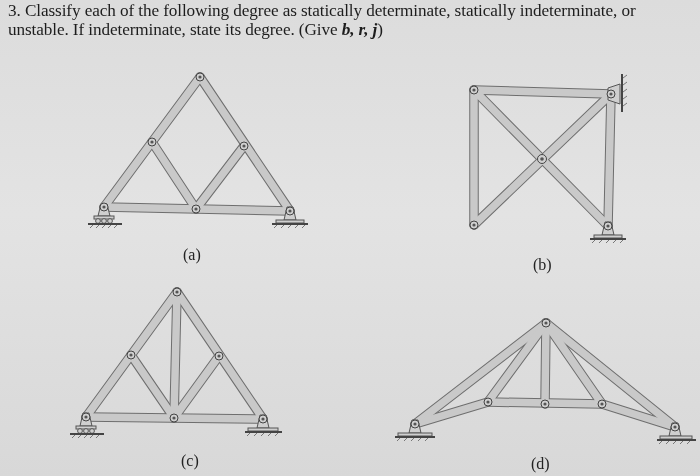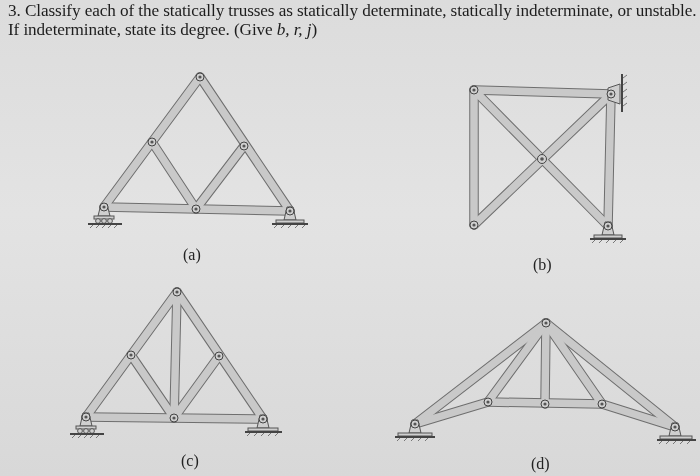--- a/index.html
+++ b/index.html
@@ -7,39 +7,39 @@
     width:700px; height:476px; overflow:hidden;
     background: linear-gradient(180deg, #dcdcdc 0%, #e3e3e3 45%, #d8d8d8 100%);
     font-family: "Liberation Serif", "DejaVu Serif", serif;
     color:#1d1d1d;
     position:relative;
   }
   .question {
     position:absolute; left:8px; top:1px; width:690px;
     font-size:17.2px; line-height:19px; letter-spacing:-0.1px;
   }
-  .question i { font-style:italic; }
+  .question i { font-style:italic;font-weight:bold; }
   .label {
     position:absolute; font-size:16px; color:#222;
   }
   svg.diagram { position:absolute; left:0; top:0; }
   .member { stroke:#6e6e6e; stroke-width:9.5; stroke-linecap:round; }
   .member-fill { stroke:#c9c9c9; stroke-width:7.5; stroke-linecap:round; }
   .pin { fill:#d0d0d0; stroke:#444; stroke-width:1; }
   .pin-dot { fill:#555; }
   .support { fill:#cfcfcf; stroke:#555; stroke-width:1; }
   .ground { stroke:#444; stroke-width:2; }
   .hatch { stroke:#777; stroke-width:1; }
 </style>
 </head>
 <body>
 
 <div class="question">
   <span>3.</span>
-  <span>Classify each of the statically trusses as statically determinate, statically indeterminate, or unstable. If indeterminate, state its degree. (Give</span>
+  <span>Classify each of the following degree as statically determinate, statically indeterminate, or unstable. If indeterminate, state its degree. (Give</span>
   <i>b, r, j</i><span>)</span>
 </div>
 
 <svg class="diagram" width="700" height="476" viewBox="0 0 700 476">
 
   <g>
     <g>
       <line class="member" x1="104" y1="207" x2="200" y2="77"></line>
       <line class="member" x1="200" y1="77" x2="290" y2="211"></line>
       <line class="member" x1="104" y1="207" x2="290" y2="211"></line>

